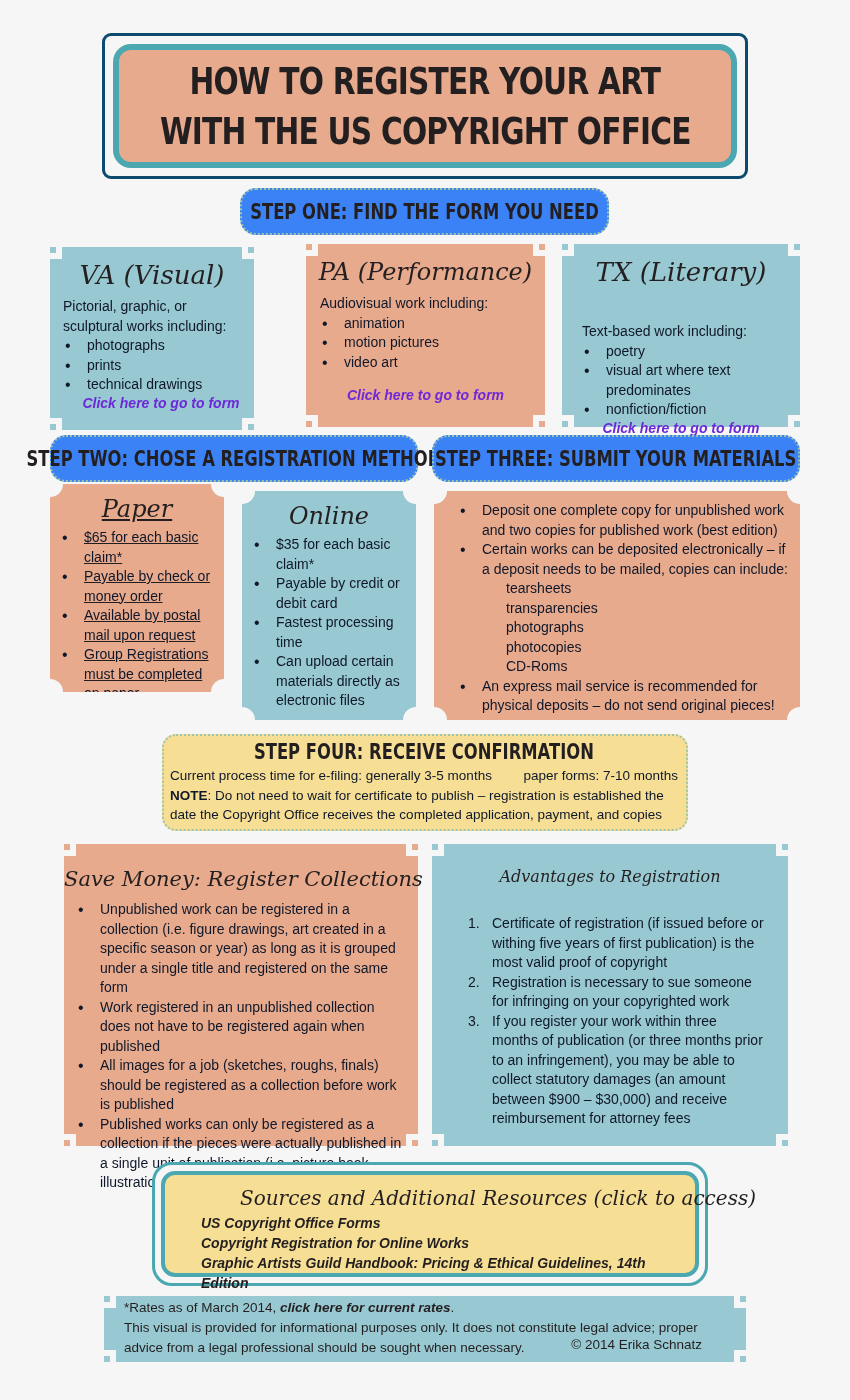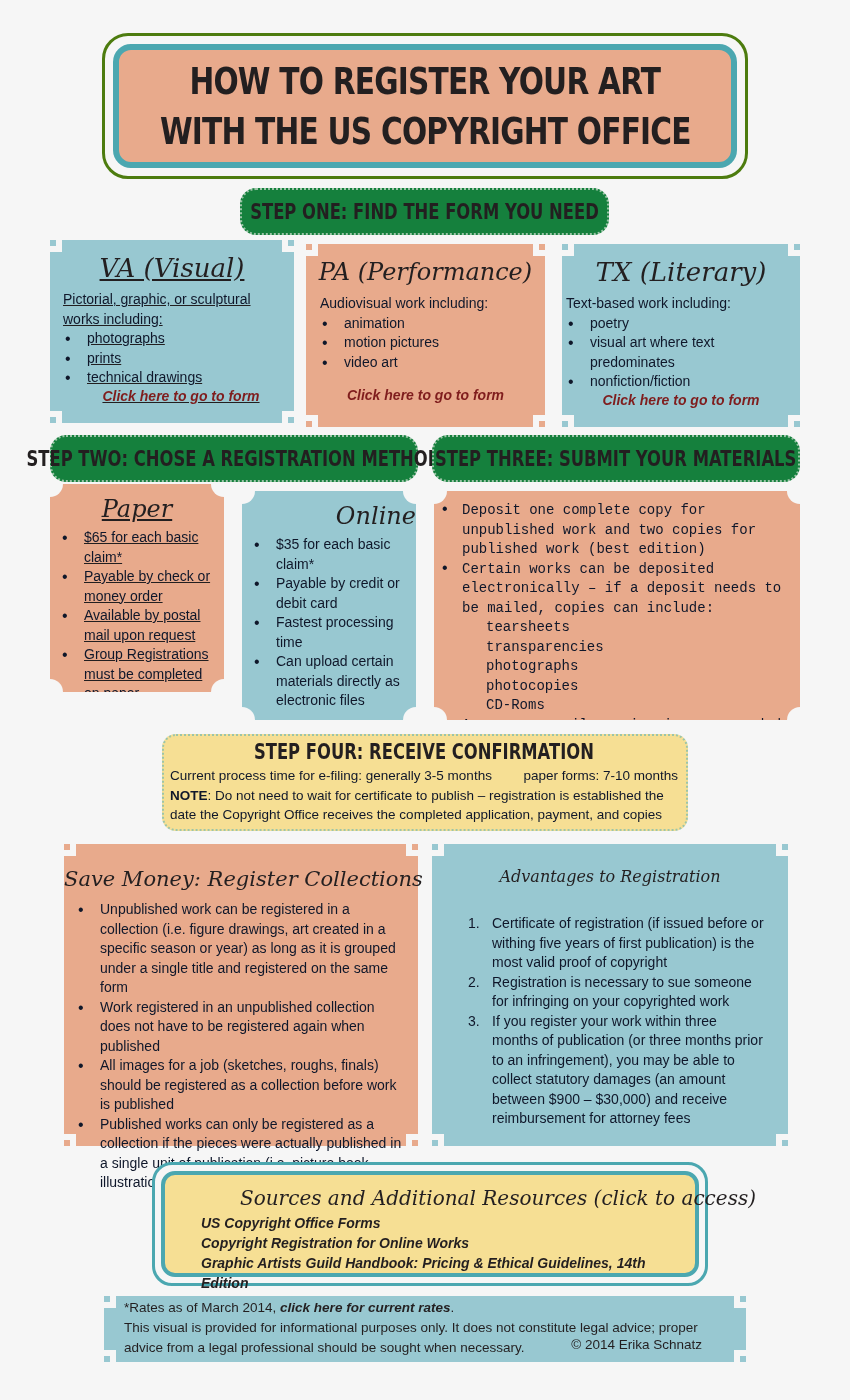--- a/index.html
+++ b/index.html
@@ -4,22 +4,22 @@
 <style>
   * { box-sizing: border-box; margin: 0; padding: 0; }
   html, body { width: 850px; height: 1400px; background: #f6f6f6; overflow: hidden; }
   body { position: relative; font-family: "Liberation Sans", sans-serif; color: #231f20; }
 
   .abs { position: absolute; }
 
   
   .title-outer {
     left: 102px; top: 33px; width: 646px; height: 146px;
-    border: 3px solid #4d7c0f;
-    border-radius: 26px;
+    border: 3px solid #0c4a6e;
+    border-radius: 9px;
     background: #f6f6f6;
     padding-left: 20px;
   }
   .title-inner {
     position: absolute; left: 8px; top: 8px; right: 8px; bottom: 8px;
     background: #e8aa8c;
     border: 6px solid #4ba7b0;
     border-radius: 18px;
     display: flex; flex-direction: column; align-items: center; justify-content: center;
   }
@@ -29,21 +29,21 @@
     font-size: 38px;
     line-height: 50px;
     letter-spacing: -1px;
     transform: scaleX(0.78);
     white-space: nowrap;
     color: #231f20;
   }
 
   
   .step {
-    background: #15803d;
+    background: #3b82f6;
     border: 2px dotted #9cc5a8;
     border-radius: 16px;
     display: flex; align-items: center; justify-content: center;
   }
   .step-label {
     font-family: "DejaVu Sans", sans-serif;
     font-weight: bold;
     font-size: 21px;
     white-space: nowrap;
     transform: scaleX(0.78);
@@ -98,21 +98,21 @@
   }
   ol.num { list-style: none; }
   ol.num li { position: relative; padding-left: 24px; }
   ol.num li .n { position: absolute; left: 0; top: 0; }
 
   .link-italic {
     font-family: "Liberation Sans", sans-serif;
     font-style: italic;
     font-weight: bold;
     font-size: 14px;
-    color: #7f1d1d;
+    color: #6d28d9;
     text-align: center;
     cursor: pointer;
   }
 
   .sub-list { padding-left: 48px; }
 
   
   .sources-outer {
     left: 152px; top: 1162px; width: 556px; height: 124px;
     border: 3px solid #4ba7b0; border-radius: 20px; background: #f6f6f6;
@@ -139,21 +139,21 @@
   <div class="title-inner">
     <div class="title-line">HOW TO REGISTER YOUR ART</div>
     <div class="title-line">WITH THE US COPYRIGHT OFFICE</div>
   </div>
 </div>
 
 <div class="abs step" style="left:240px; top:188px; width:369px; height:47px;">
   <span class="step-label">STEP ONE: FIND THE FORM YOU NEED</span>
 </div>
 
-<div class="card blue" style="left:50px; top:240px; width:244px; height:183px;text-decoration:underline;">
+<div class="card blue" style="left:50px; top:247px; width:204px; height:183px;">
   <span class="notch tl">
       <span class="dot"></span>
     </span>
   <span class="notch tr">
       <span class="dot"></span>
     </span>
   <span class="notch bl">
       <span class="dot"></span>
     </span>
   <span class="notch br">
@@ -203,21 +203,21 @@
   <span class="notch tr">
       <span class="dot"></span>
     </span>
   <span class="notch bl">
       <span class="dot"></span>
     </span>
   <span class="notch br">
       <span class="dot"></span>
     </span>
   <div class="script" style="font-size:26px; margin-top:12px; line-height:32px;">TX (Literary)</div>
-  <div class="body-text" style="padding:6px 8px 0 4px;">
+  <div class="body-text" style="padding:6px 8px 0 20px;margin-top:28px;">
     <div>Text-based work including:</div>
     <ul class="bul">
       <li>poetry</li>
       <li style="padding-right:60px;">visual art where text predominates</li>
       <li>nonfiction/fiction</li>
     </ul>
   </div>
   <div class="link-italic">Click here to go to form</div>
 </div>
 
@@ -240,35 +240,35 @@
     <li>Available by postal mail upon request</li>
     <li>Group Registrations must be completed on paper</li>
   </ul>
 </div>
 
 <div class="card blue" style="left:242px; top:491px; width:174px; height:229px; overflow:hidden;">
   <span class="round-notch tl"></span>
   <span class="round-notch tr"></span>
   <span class="round-notch bl"></span>
   <span class="round-notch br"></span>
-  <div class="script" style="font-size:24px; margin-top:10px; line-height:30px;text-align:right;">Online</div>
+  <div class="script" style="font-size:24px; margin-top:10px; line-height:30px;">Online</div>
   <ul class="bul body-text" style="padding:4px 8px 0 10px;">
     <li>$35 for each basic claim*</li>
     <li>Payable by credit or debit card</li>
     <li>Fastest processing time</li>
     <li>Can upload certain materials directly as electronic files</li>
   </ul>
 </div>
 
 <div class="card salmon" style="left:434px; top:491px; width:366px; height:229px; overflow:hidden;">
   <span class="round-notch tl"></span>
   <span class="round-notch tr"></span>
   <span class="round-notch bl"></span>
   <span class="round-notch br"></span>
-  <ul class="bul body-text" style="padding:10px 10px 0 4px;font-family:Liberation Mono, monospace;">
+  <ul class="bul body-text" style="padding:10px 10px 0 24px;">
     <li>Deposit one complete copy for unpublished work and two copies for published work (best edition)</li>
     <li>
       <span>Certain works can be deposited electronically – if a deposit needs to be mailed, copies can include:</span>
       <div class="sub-list" style="padding-left:24px;">
         <div>tearsheets</div>
         <div>transparencies</div>
         <div>photographs</div>
         <div>photocopies</div>
         <div>CD-Roms</div>
       </div>

